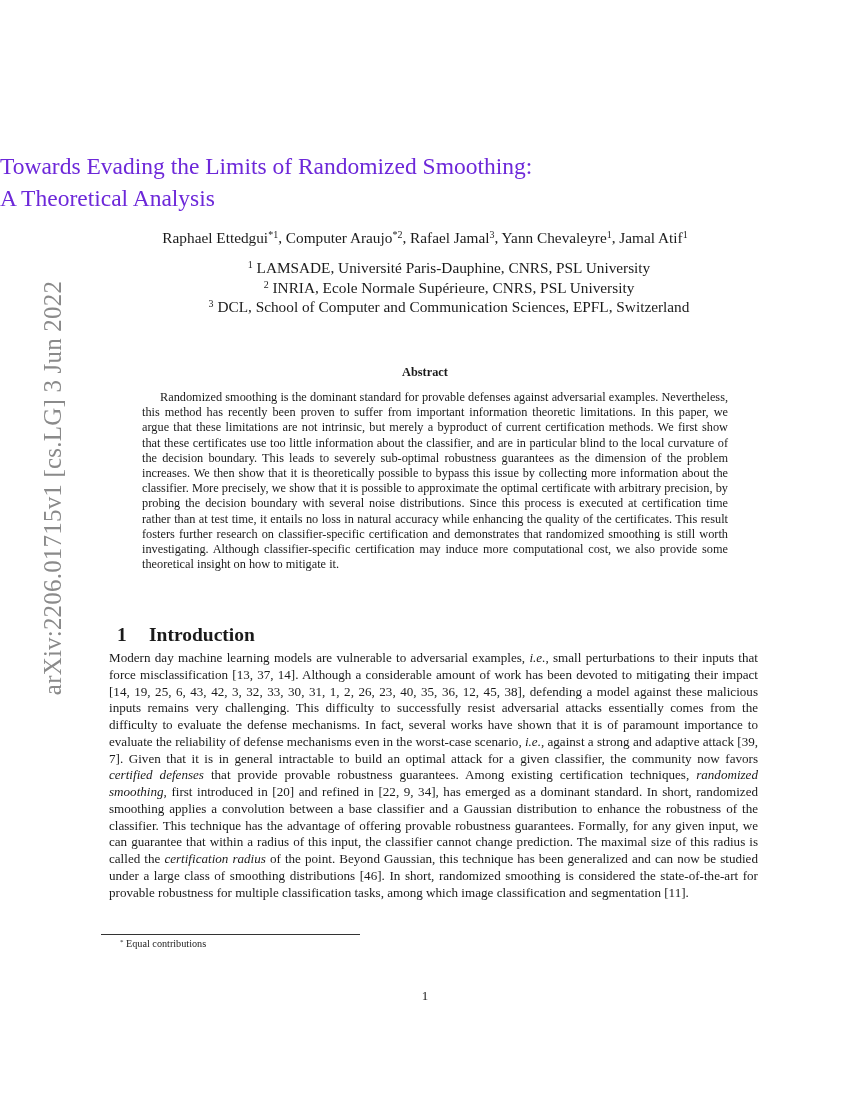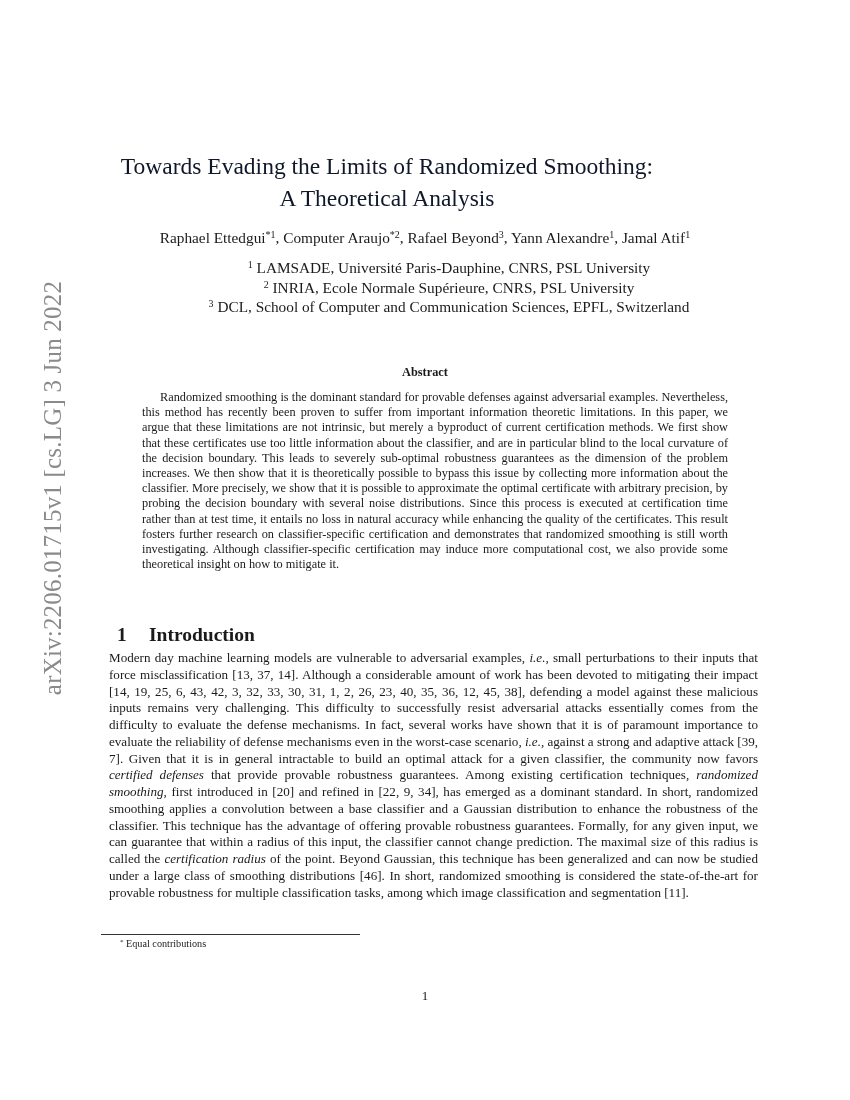--- a/index.html
+++ b/index.html
@@ -8,21 +8,21 @@
     font-family: "Liberation Serif", "DejaVu Serif", serif; color: #1a1a1a;
   }
   .arxiv-stamp {
     position: absolute; left: 53px; top: 488px;
     transform: translate(-50%, -50%) rotate(-90deg);
     white-space: nowrap; font-size: 25px; color: #8a8a8a; letter-spacing: 0.2px;
     font-family: "Liberation Serif", "DejaVu Serif", serif;
   }
   .title {
     position: absolute; left: 0; width: 774px; top: 150px;
-    text-align: center; font-size: 23.5px; line-height: 32px; color: #0f172a;
+    text-align: left; font-size: 23.5px; line-height: 32px; color: #6d28d9;
   }
   .authors {
     position: absolute; left: 0; width: 850px; top: 228px;
     text-align: center; font-size: 15.3px; line-height: 20px;
   }
   .affils {
     position: absolute; left: 0; width: 850px; top: 258px;
     text-align: center; font-size: 15.3px; line-height: 19.5px; padding-left: 24px;
   }
   sup { font-size: 10px; vertical-align: 5px; line-height: 0; }
@@ -62,21 +62,21 @@
 <body>
 
 <div class="arxiv-stamp">arXiv:2206.01715v1  [cs.LG]  3 Jun 2022</div>
 
 <div class="title">
   <div>Towards Evading the Limits of Randomized Smoothing:</div>
   <div>A Theoretical Analysis</div>
 </div>
 
 <div class="authors">
-  <span><span>Raphael Ettedgui</span><sup>*1</sup><span>, </span></span><span><span>Computer Araujo</span><sup>*2</sup><span>, </span></span><span><span>Rafael Beyond</span><sup>3</sup><span>, </span></span><span><span>Yann Alexandre</span><sup>1</sup><span>, </span></span><span><span>Jamal Atif</span><sup>1</sup><span></span></span>
+  <span><span>Raphael Ettedgui</span><sup>*1</sup><span>, </span></span><span><span>Computer Araujo</span><sup>*2</sup><span>, </span></span><span><span>Rafael Jamal</span><sup>3</sup><span>, </span></span><span><span>Yann Chevaleyre</span><sup>1</sup><span>, </span></span><span><span>Jamal Atif</span><sup>1</sup><span></span></span>
 </div>
 
 <div class="affils">
   <div><sup>1</sup> <span>LAMSADE, Université Paris-Dauphine, CNRS, PSL University</span></div>
   <div><sup>2</sup> <span>INRIA, Ecole Normale Supérieure, CNRS, PSL University</span></div>
   <div><sup>3</sup> <span>DCL, School of Computer and Communication Sciences, EPFL, Switzerland</span></div>
 </div>
 
 <div class="abstract-heading">Abstract</div>
 <p class="abstract">Randomized smoothing is the dominant standard for provable defenses against adversarial examples. Nevertheless, this method has recently been proven to suffer from important information theoretic limitations. In this paper, we argue that these limitations are not intrinsic, but merely a byproduct of current certification methods. We first show that these certificates use too little information about the classifier, and are in particular blind to the local curvature of the decision boundary. This leads to severely sub-optimal robustness guarantees as the dimension of the problem increases. We then show that it is theoretically possible to bypass this issue by collecting more information about the classifier. More precisely, we show that it is possible to approximate the optimal certificate with arbitrary precision, by probing the decision boundary with several noise distributions. Since this process is executed at certification time rather than at test time, it entails no loss in natural accuracy while enhancing the quality of the certificates. This result fosters further research on classifier-specific certification and demonstrates that randomized smoothing is still worth investigating. Although classifier-specific certification may induce more computational cost, we also provide some theoretical insight on how to mitigate it.</p>

